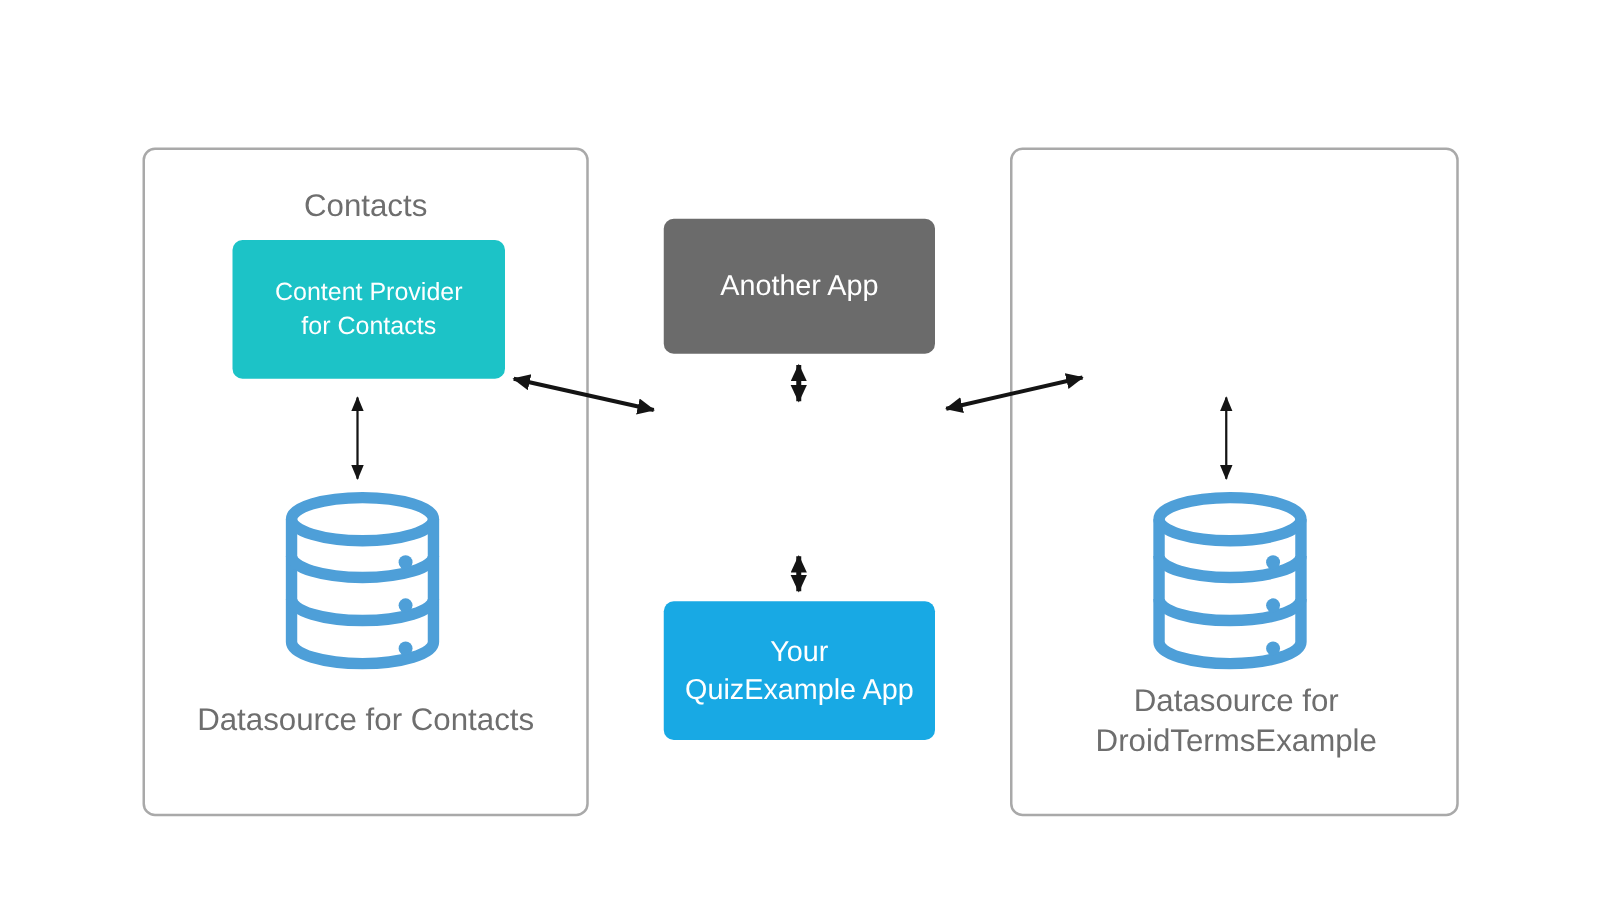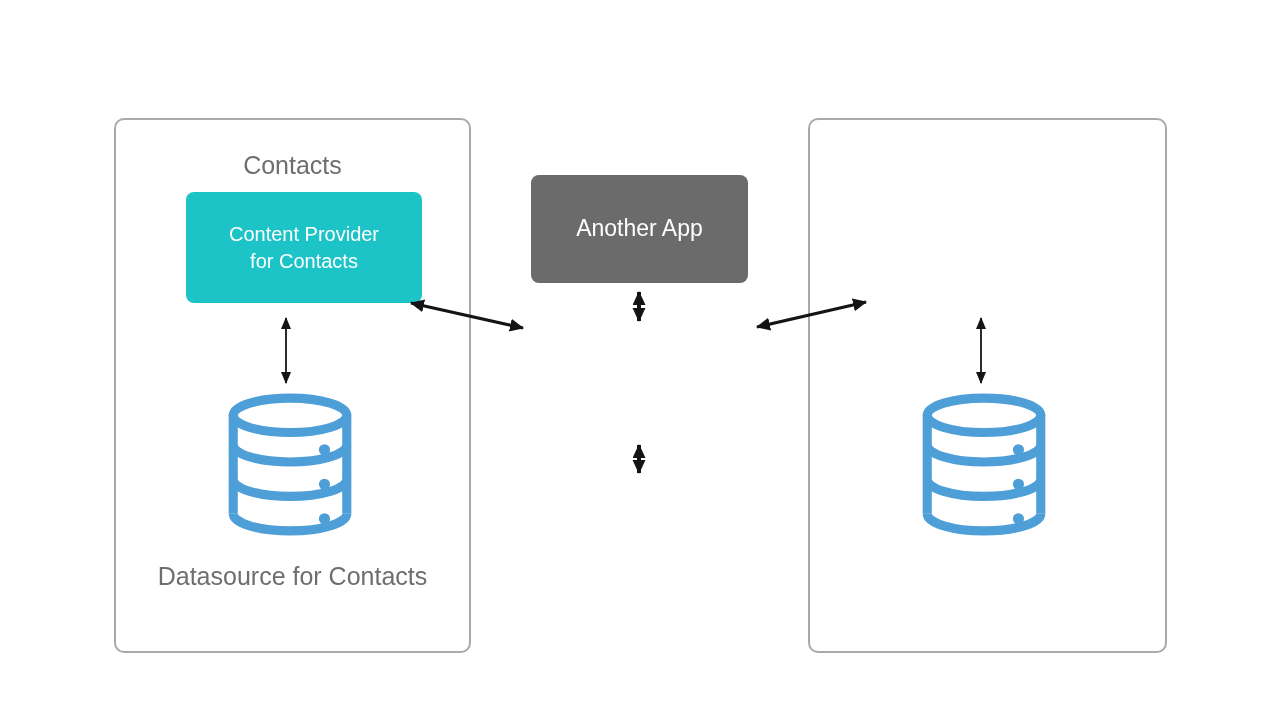--- a/index.html
+++ b/index.html
@@ -25,21 +25,21 @@
     text-align:center;font-size:25px;color:var(--label_text,#6e6e6e);
   }
 
   
   .box{
     position:absolute;display:flex;align-items:center;justify-content:center;
     text-align:center;color:var(--box_text,#fff);border-radius:8px;
     box-sizing:border-box;
   }
   .provider{
-    top:72px;width:236px;height:111px;
+    top:72px;width:218px;height:111px;
     background:var(--teal,#1cc3c7);font-size:20px;line-height:1.35;
   }
   .panel.left .provider{left:70px;padding:0 30px;}
   .panel.right .provider{left:69px;width:220px;padding:0 12px;}
 
   .center-box{
     position:absolute;left:531px;width:217px;
     display:flex;align-items:center;justify-content:center;
     text-align:center;color:var(--box_text,#fff);border-radius:8px;
     font-size:23px;line-height:1.3;box-sizing:border-box;
@@ -105,24 +105,28 @@
         <path class="st" d="M9 23 V120"></path>
         <path class="st" d="M121 23 V120"></path>
         <path class="st" d="M9 120 A56 17 0 0 0 121 120"></path>
         <path class="st" d="M9 52 A56 17 0 0 0 121 52"></path>
         <path class="st" d="M9 86 A56 17 0 0 0 121 86"></path>
         <circle class="dot" cx="99" cy="57" r="5.5"></circle>
         <circle class="dot" cx="99" cy="91" r="5.5"></circle>
         <circle class="dot" cx="99" cy="125" r="5.5"></circle>
       </svg>
     </div>
+    <div class="ds-label">Datasource for DroidTermsExample</div>
   </section>
 
   <div class="center-box another-app">
     <span>Another App</span>
+  </div>
+  <div class="center-box quiz-app">
+    <span>Your QuizExample App</span>
   </div>
 
   <svg class="overlay" viewBox="0 0 1280 720">
     <defs>
       <marker id="ah-s" markerUnits="userSpaceOnUse" markerWidth="14" markerHeight="12" refX="11" refY="5" orient="auto-start-reverse">
         <path d="M0 0 L12 5 L0 10 z"></path>
       </marker>
       <marker id="ah-b" markerUnits="userSpaceOnUse" markerWidth="18" markerHeight="16" refX="13" refY="6.5" orient="auto-start-reverse">
         <path d="M0 0 L14 6.5 L0 13 z"></path>
       </marker>

